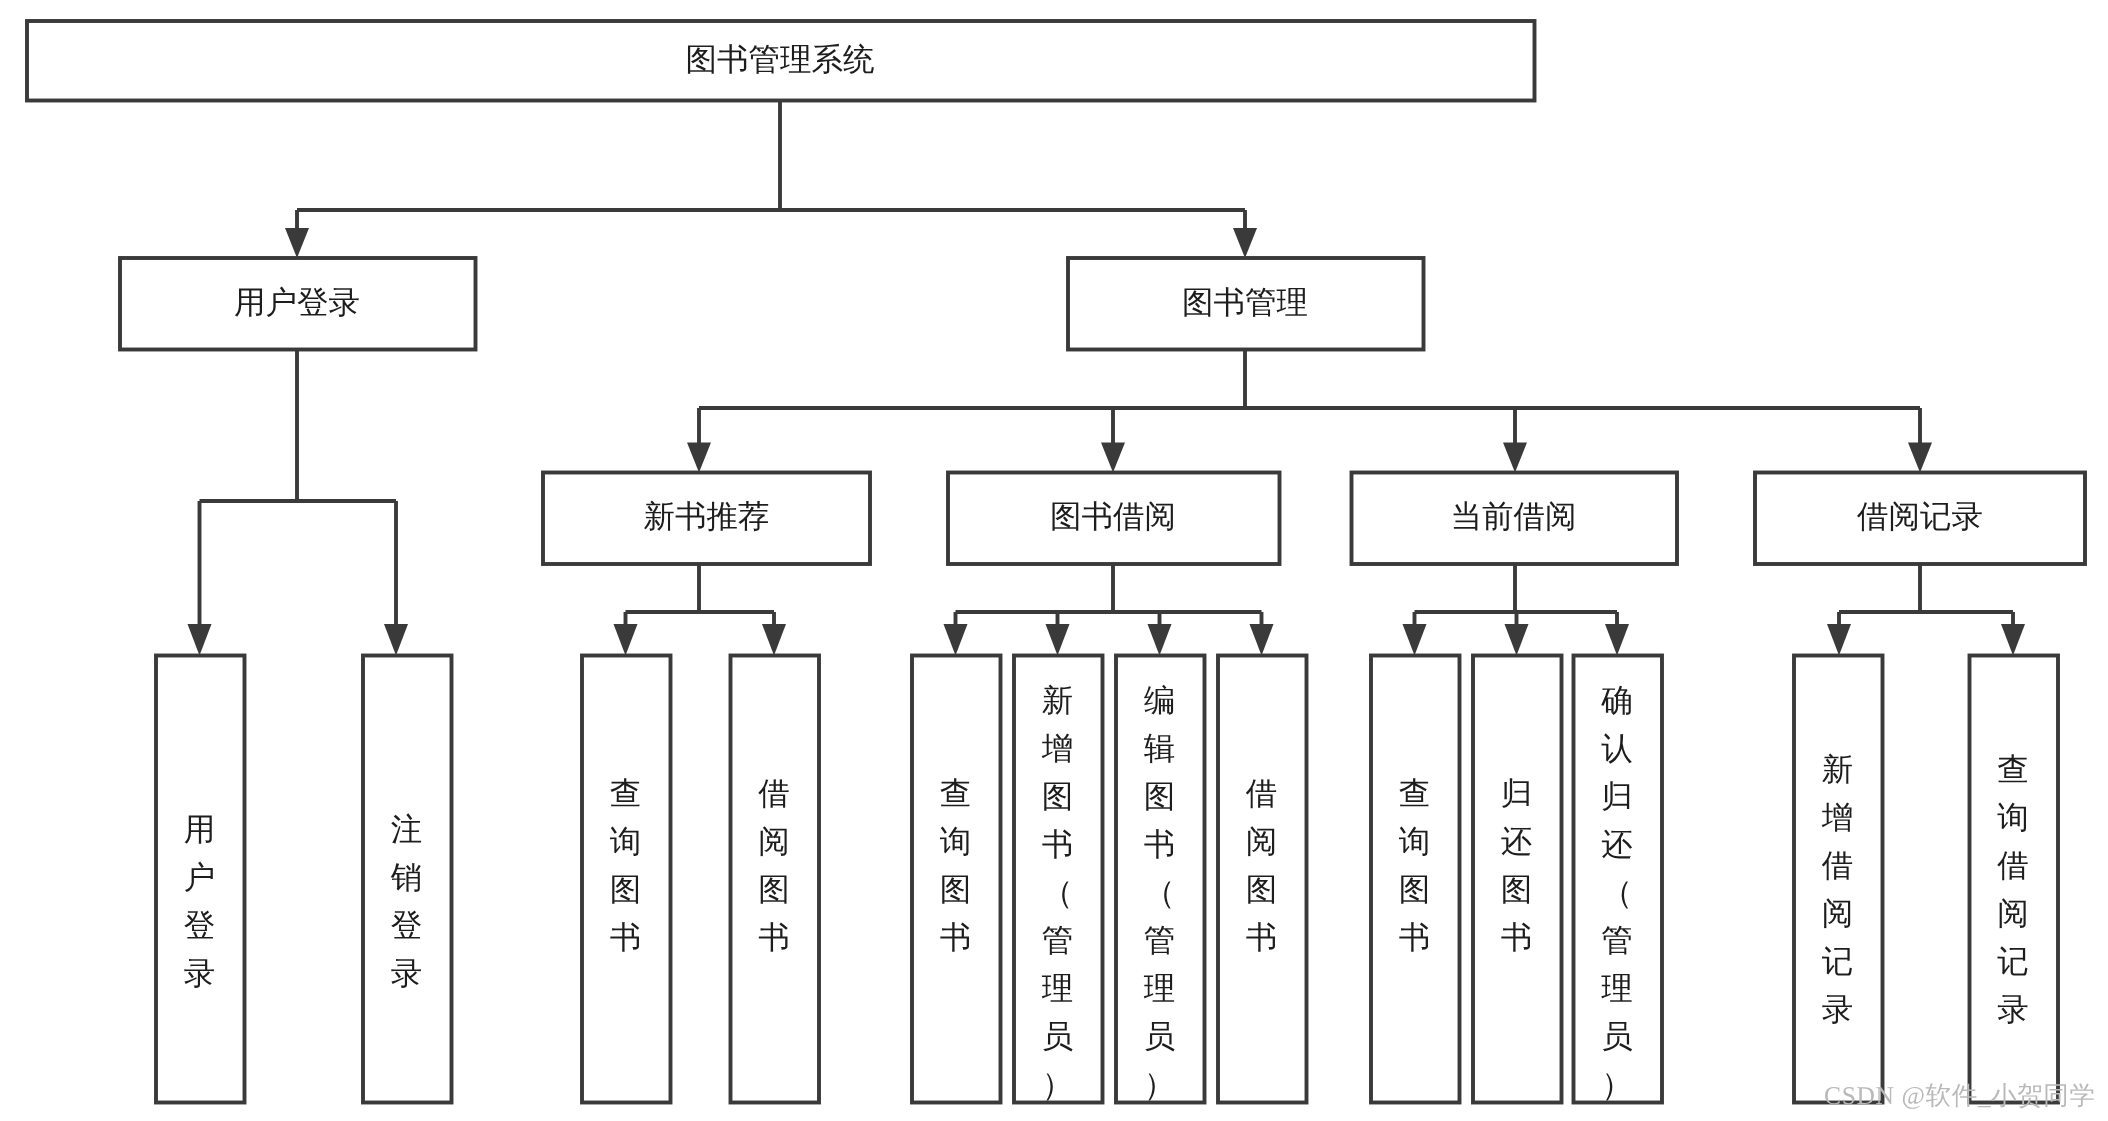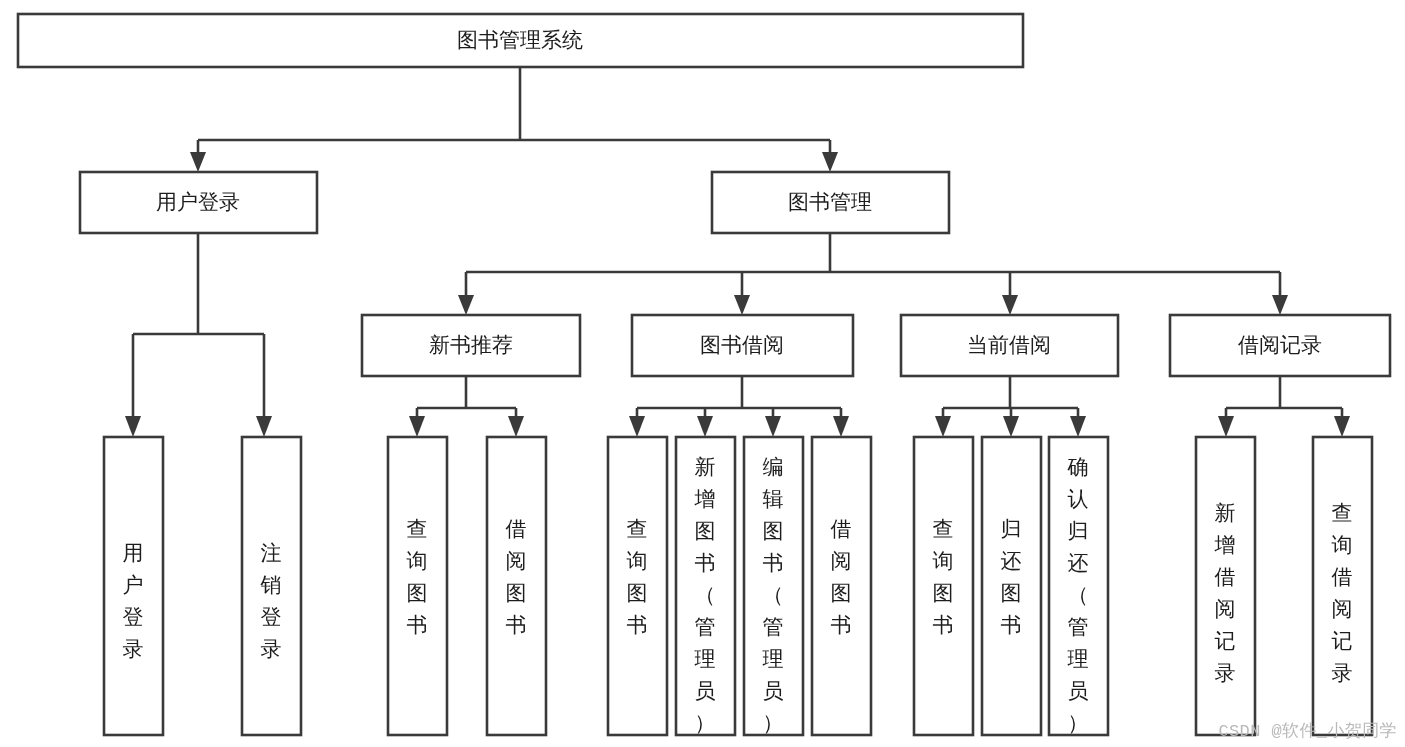--- a/index.html
+++ b/index.html
@@ -53,21 +53,21 @@
   .node-label-v {
     font-family: "Liberation Sans", "DejaVu Sans", sans-serif;
     font-size: 21px;
     fill: #1d1d1d;
     text-anchor: middle;
   }
   .watermark {
     position: absolute;
     right: 8px;
     bottom: 5px;
-    font-family: Liberation Mono, monospace;
+    font-family: Liberation Serif, serif;
     font-size: 17px;
     color: #b9b9b9;
     white-space: nowrap;
     letter-spacing: 0.4px;
   }
 </style>
 </head>
 <body>
 
 <div id="diagram-root">

